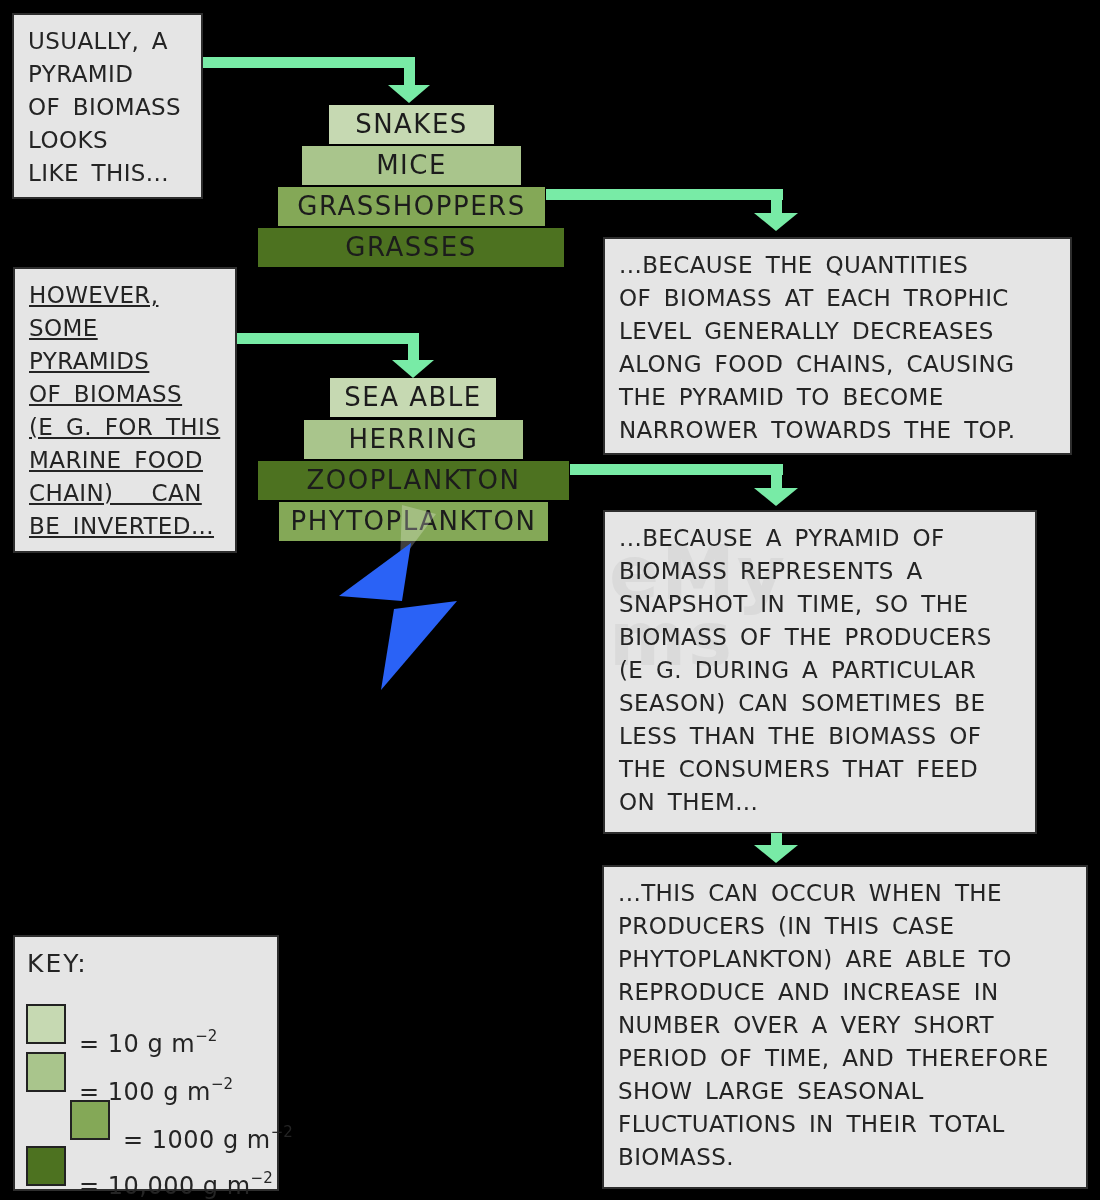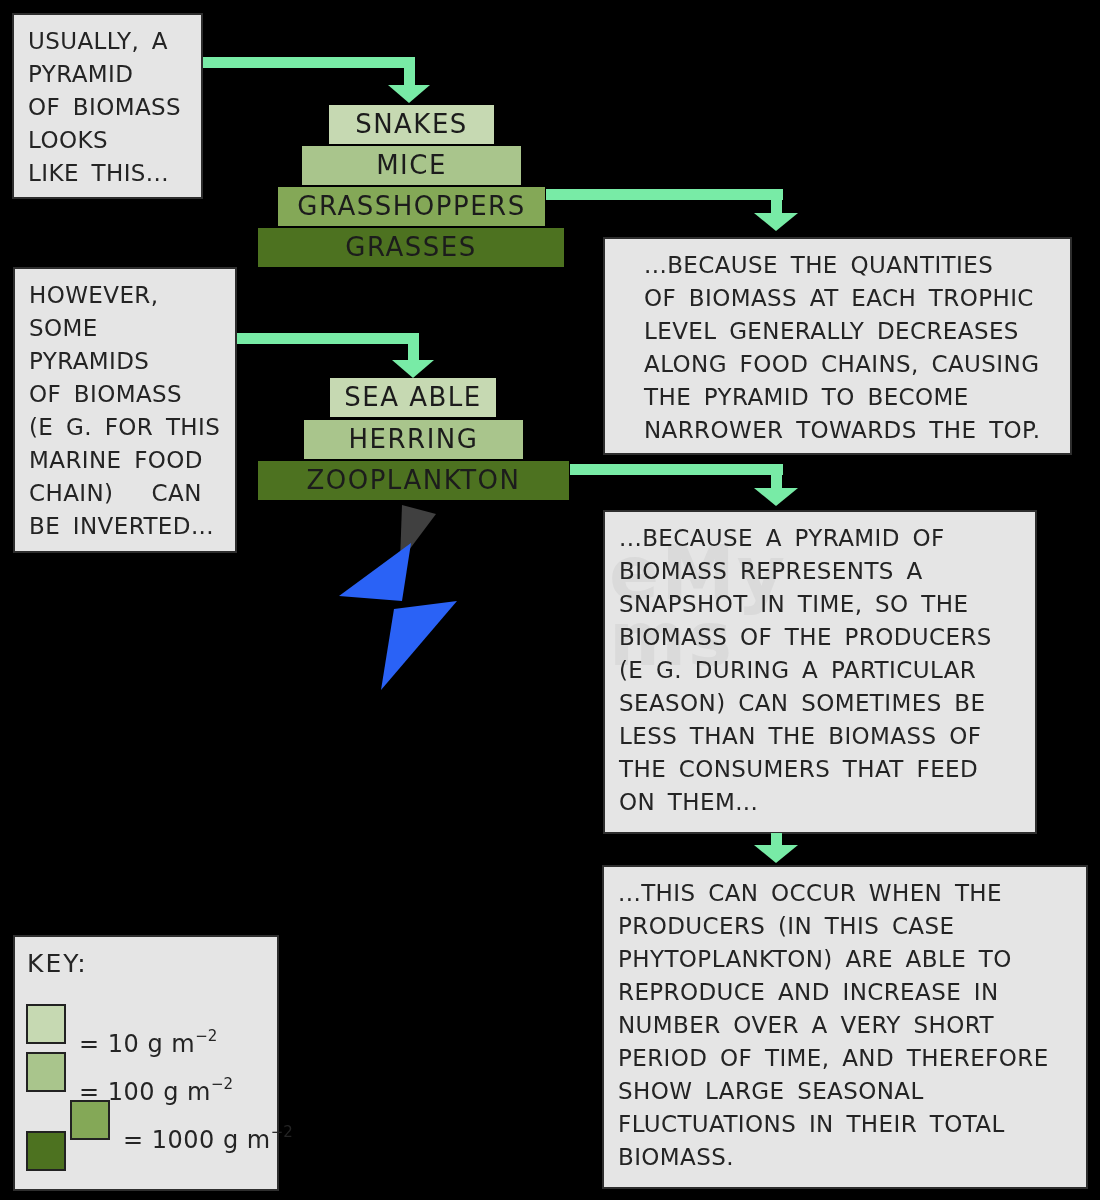--- a/index.html
+++ b/index.html
@@ -13,22 +13,22 @@
     position:absolute;background:var(--c-box,#e5e5e5);
     border:2px solid var(--c-border,#2e2e2e);
     box-sizing:border-box;color:var(--c-text,#222);
   }
   .box-text{
     position:relative;z-index:1;display:block;padding:10px 14px;
     font-size:23px;line-height:33px;letter-spacing:.4px;word-spacing:5px;
     white-space:pre-wrap;
   }
   .box1{left:12px;top:13px;width:191px;height:186px;}
-  .box2{left:13px;top:267px;width:224px;height:286px;}
-  .boxR1{left:603px;top:237px;width:469px;height:218px;padding-left:25px;}
+  .box2{left:13px;top:267px;width:224px;height:286px;text-decoration:underline;}
+  .boxR1{left:603px;top:237px;width:469px;height:218px;}
   .boxR2{left:603px;top:510px;width:434px;height:324px;}
   .boxR3{left:602px;top:865px;width:486px;height:324px;}
   
   .prow{
     position:absolute;height:39px;line-height:39px;text-align:center;
     font-size:26px;letter-spacing:1.5px;color:#1c1c1c;
   }
   .p1r1{left:329px;top:105px;width:165px;background:var(--c-level10,#c6d9b2);}
   .p1r2{left:302px;top:146px;width:219px;background:var(--c-level100,#a9c58c);}
   .p1r3{left:278px;top:187px;width:267px;background:var(--c-level1000,#84a857);}
@@ -128,20 +128,21 @@
 BE INVERTED...</span>
   </div>
 
   <div class="abar a2h"></div>
   <div class="abar a2v"></div>
   <div class="ahead a2t"></div>
 
   <div class="prow p2r1">SEA ABLE</div>
   <div class="prow p2r2">HERRING</div>
   <div class="prow p2r3">ZOOPLANKTON</div>
+  <div class="prow p2r4">PHYTOPLANKTON</div>
 
   <svg class="wm-wedge" width="42" height="62">
     <polygon points="6,3 40,12 4,60" fill="#ffffff" opacity="0.25"></polygon>
   </svg>
 
   <svg class="bolt" width="132" height="155" viewBox="0 0 132 155">
     <polygon points="79,3 7,56 70,61" fill="var(--c-bolt,#2a62f6)"></polygon>
     <polygon points="125,61 62,69 49,150" fill="var(--c-bolt,#2a62f6)"></polygon>
   </svg>
 
@@ -190,16 +191,17 @@
     <div class="key-item ki2">
       <span class="swatch s100"></span>
       <span class="key-label"><span>= 100 g m</span><sup>−2</sup></span>
     </div>
     <div class="key-item ki3">
       <span class="swatch s1000"></span>
       <span class="key-label"><span>= 1000 g m</span><sup>−2</sup></span>
     </div>
     <div class="key-item ki4">
       <span class="swatch s10000"></span>
+      <span class="key-label"><span>= 10,000 g m</span><sup>−2</sup></span>
     </div>
   </div>
 
 </div>
 
 </body></html>

